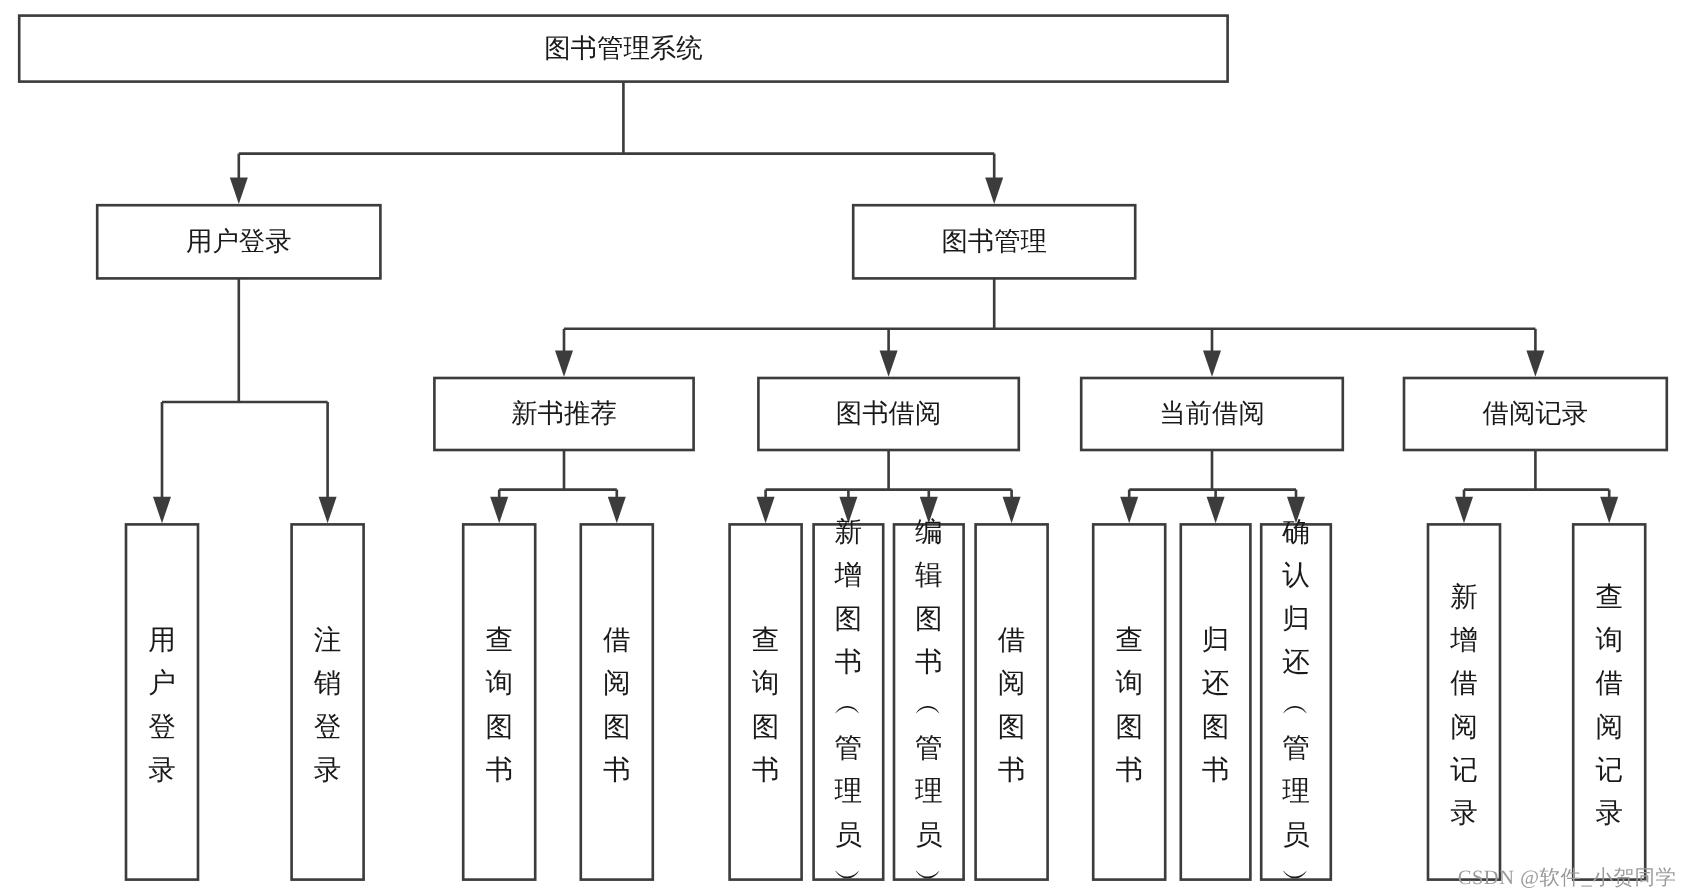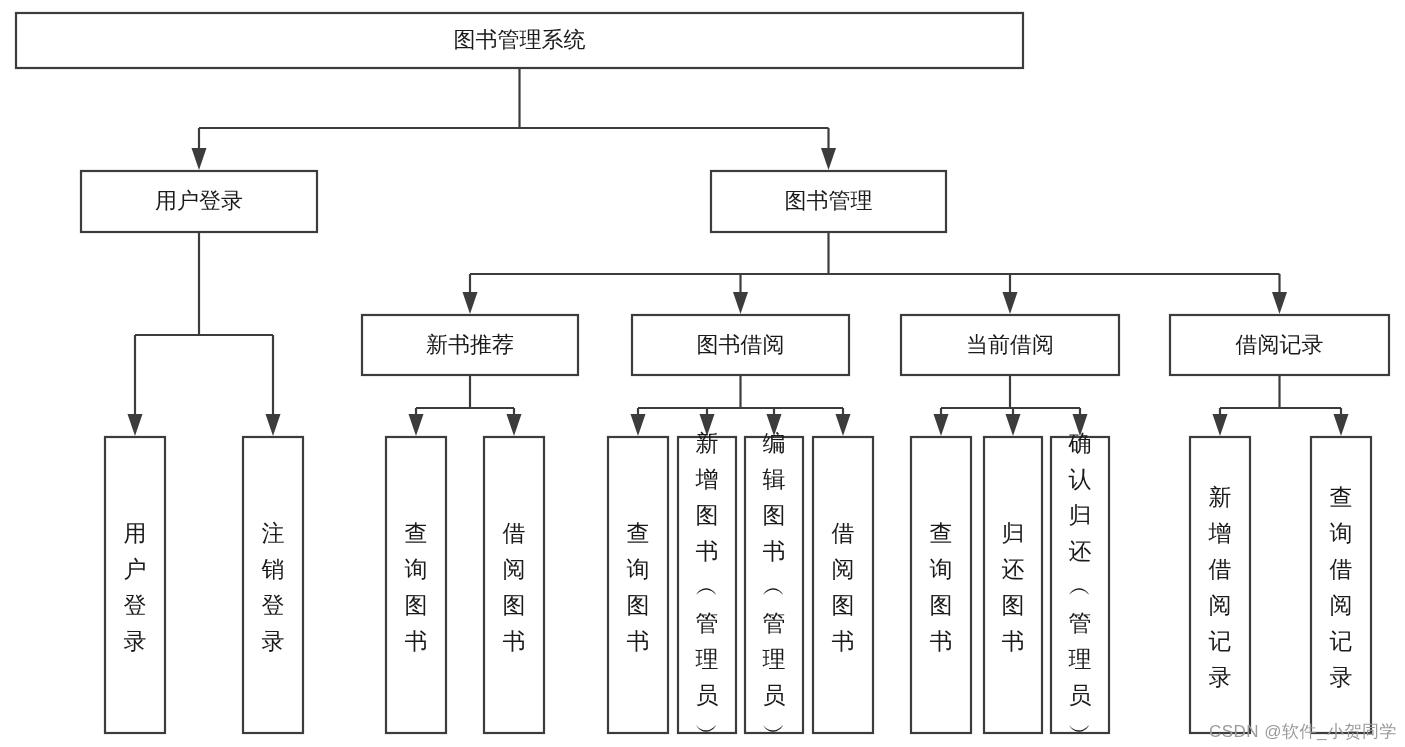--- a/index.html
+++ b/index.html
@@ -50,21 +50,21 @@
   .node-label-v {
     font-family: "Liberation Sans", "DejaVu Sans", sans-serif;
     font-size: 23px;
     fill: #1a1a1a;
     text-anchor: middle;
   }
   .watermark {
     position: absolute;
     right: 8px;
     bottom: 4px;
-    font-family: Liberation Sans, sans-serif;
+    font-family: Liberation Serif, serif;
     font-size: 17px;
     color: #9a9a9a;
     letter-spacing: 0.5px;
     white-space: nowrap;
     pointer-events: none;
   }
 </style>
 </head>
 <body>
 

